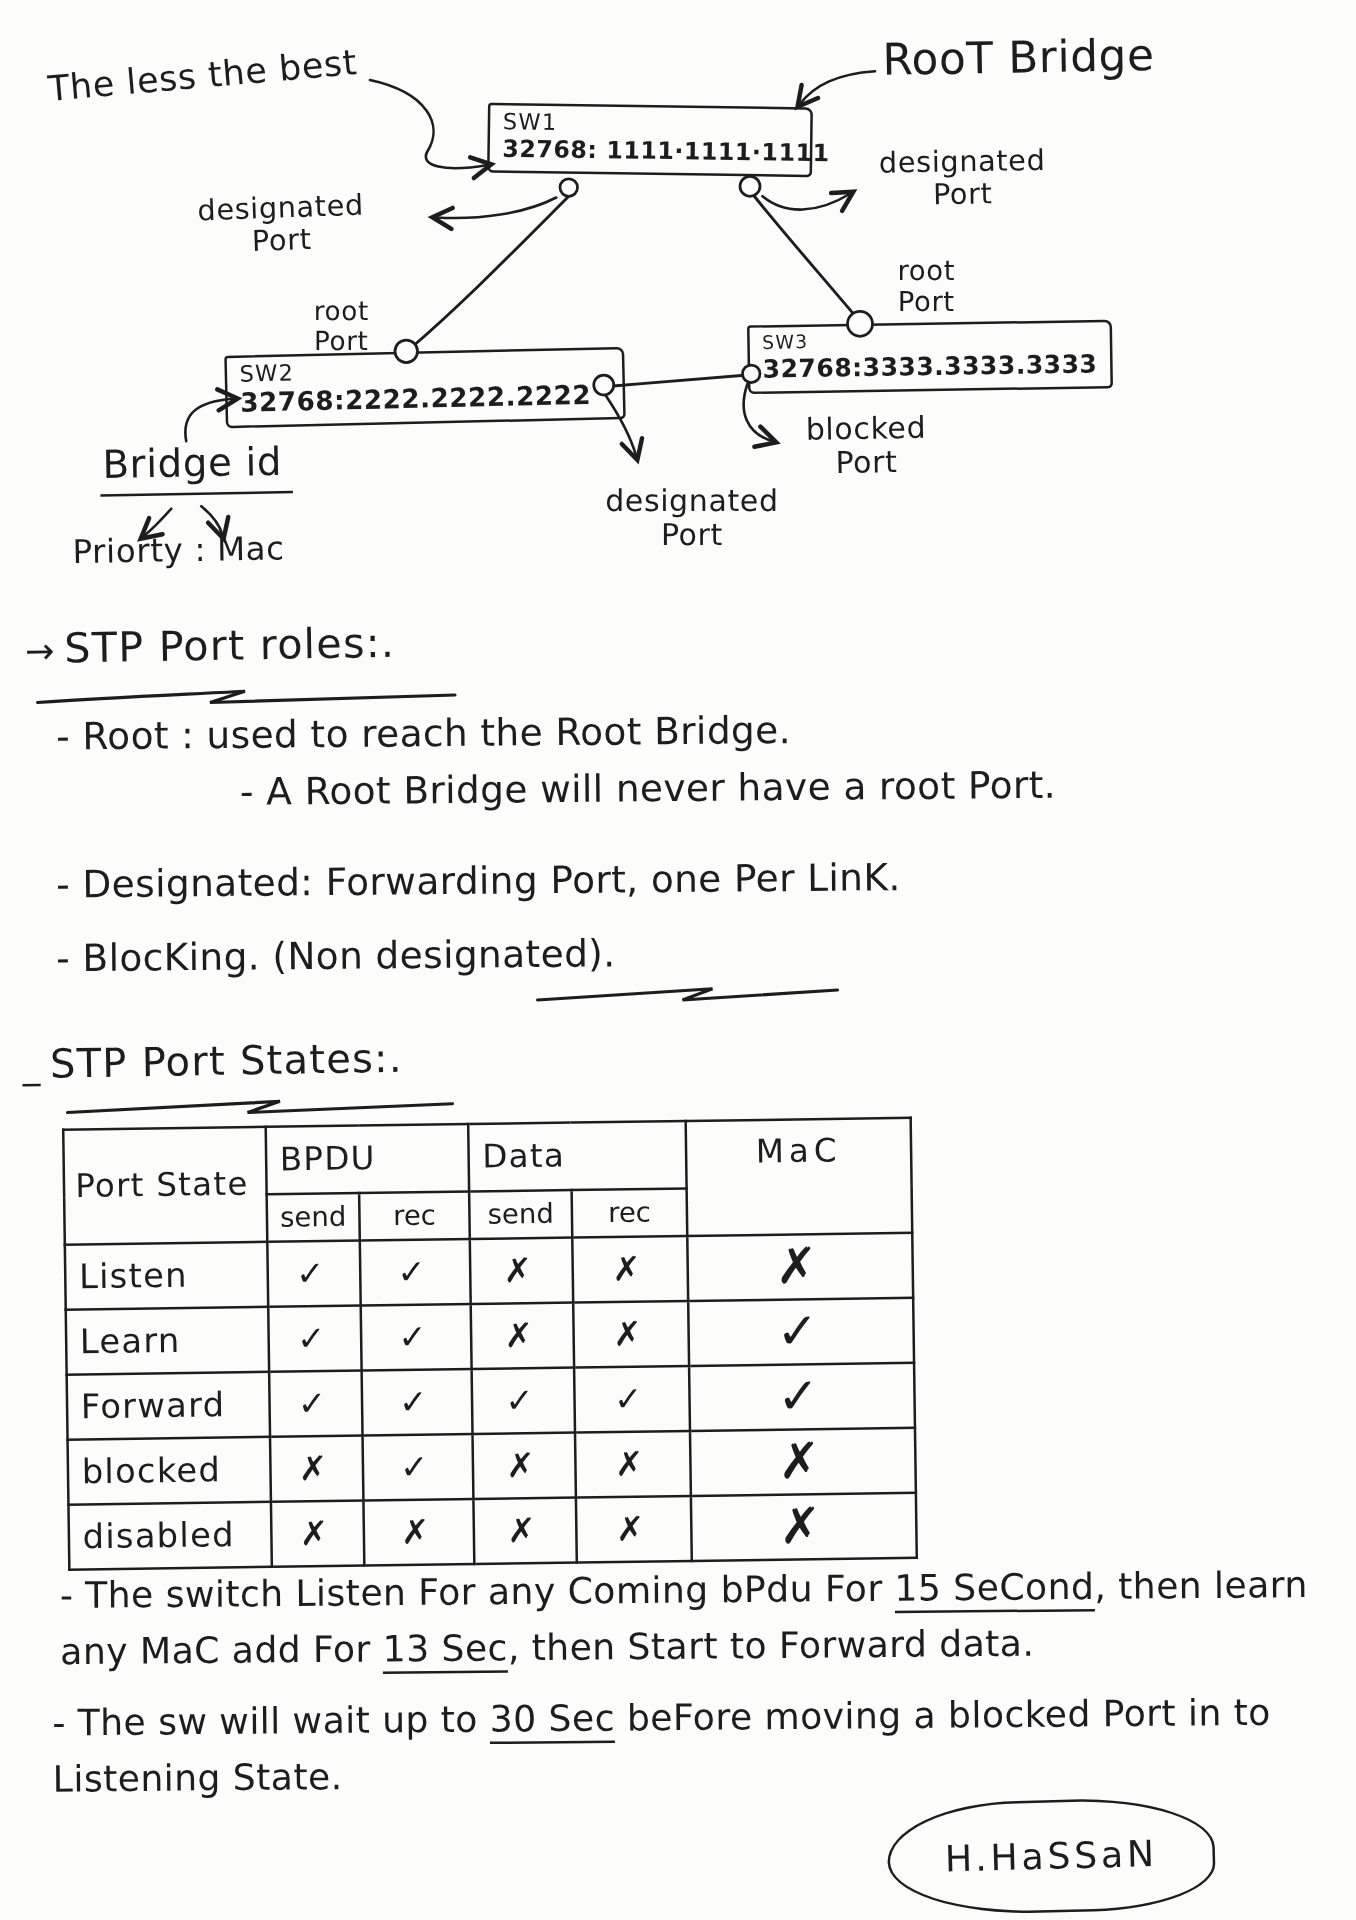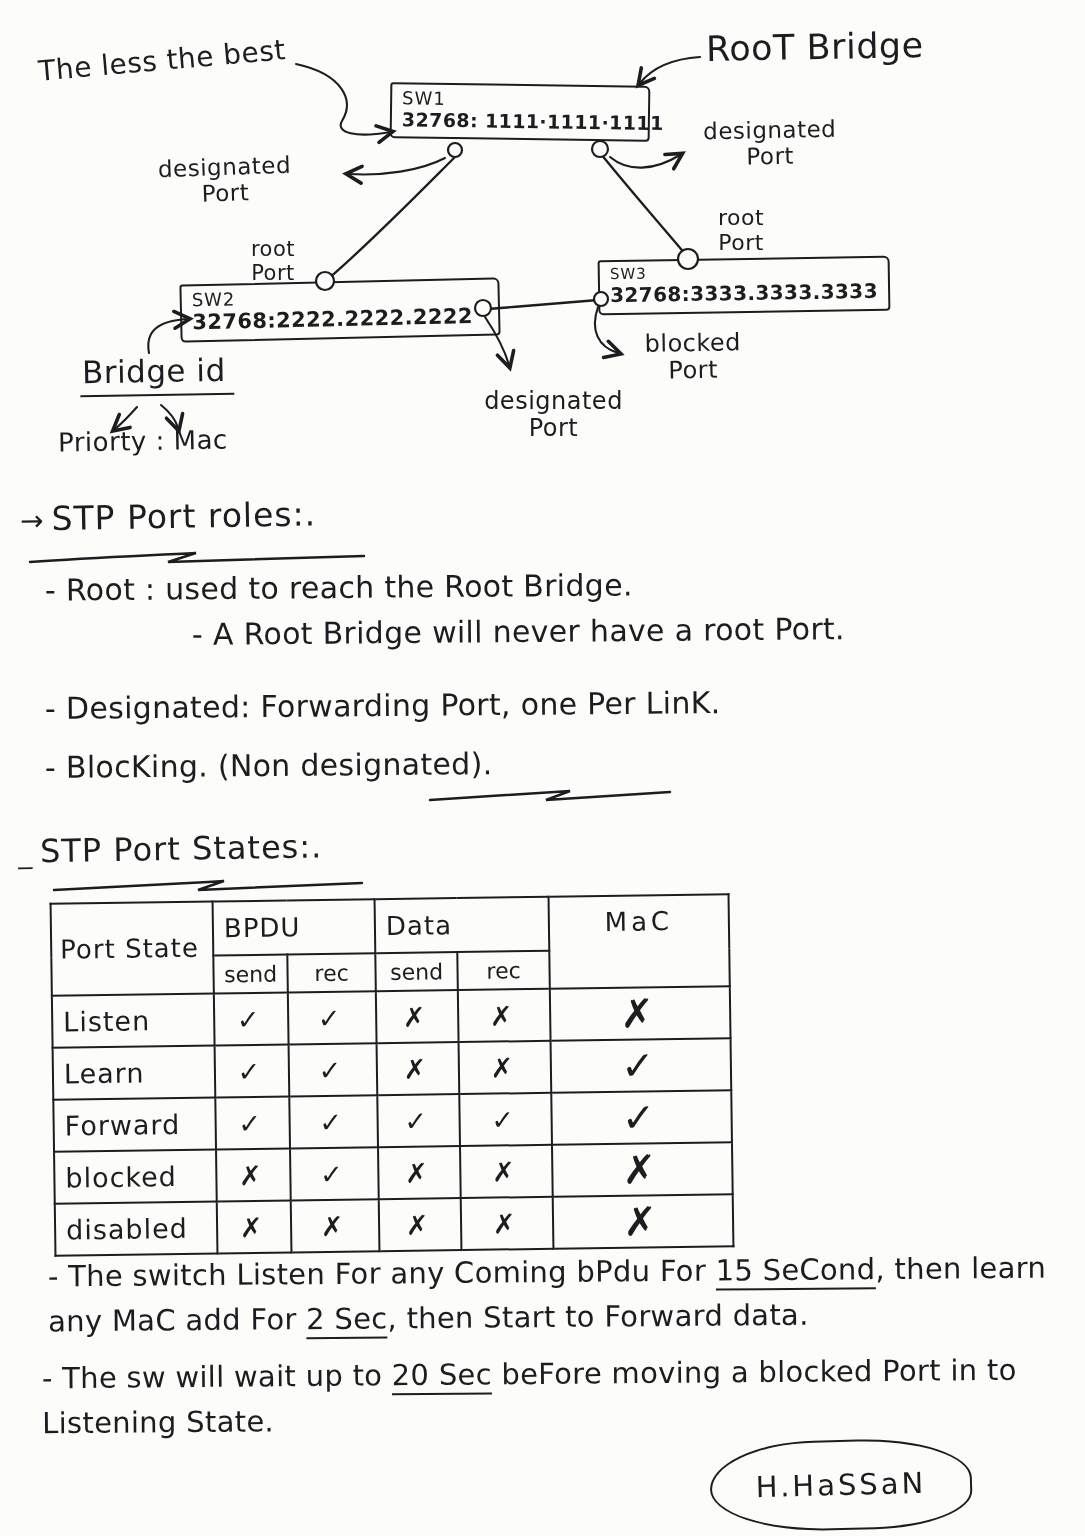--- a/index.html
+++ b/index.html
@@ -204,23 +204,23 @@
       <td class="mark">✗</td>
       <td class="mark">✗</td>
       <td class="mark">✗</td>
       <td class="mark">✗</td>
       <td class="mark mac">✗</td>
     </tr>
   </tbody>
     </table>
 
   <div class="note r-m05" style="left:48px;top:1250px;width:1005px;">
-    <span>- The switch Listen For any Coming bPdu For </span><span class="u">15 SeCond</span><span>, then learn any MaC add For </span><span class="u">2 Sec</span><span>, then Start to Forward data.</span>
+    <span>- The switch Listen For any Coming bPdu For </span><span class="u">15 SeCond</span><span>, then learn any MaC add For </span><span class="u">13 Sec</span><span>, then Start to Forward data.</span>
   </div>
   <div class="note r-m05" style="left:42px;top:1352px;width:990px;">
-    <span>- The sw will wait up to </span><span class="u">20 Sec</span><span> beFore moving a blocked Port in to Listening State.</span>
+    <span>- The sw will wait up to </span><span class="u">30 Sec</span><span> beFore moving a blocked Port in to Listening State.</span>
   </div>
 
   <div class="signature">
     <span>H.HaSSaN</span>
   </div>
 
 </div>
 
 </body></html>

